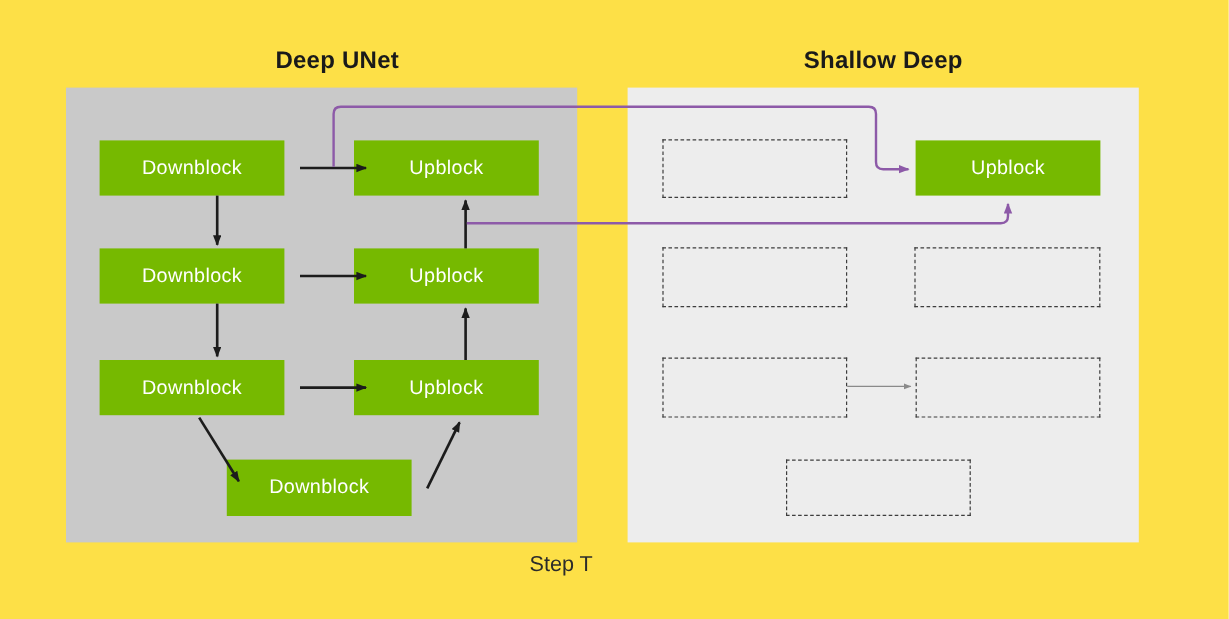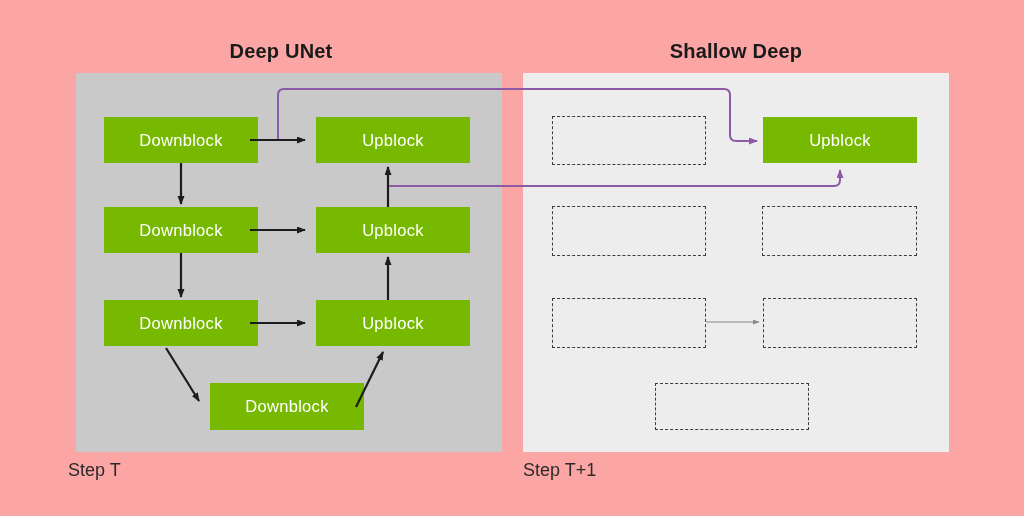--- a/index.html
+++ b/index.html
@@ -8,44 +8,44 @@
     --right-panel-bg:#ededed;
     --arrow-black:#1c1c1c;
     --connector-purple:#8d5aa8;
     --faded-arrow-gray:#8a8a8a;
   }
   html,body{margin:0;padding:0;background:#ffffff;}
   body{font-family:"Liberation Sans", sans-serif;}
   .canvas{
     position:relative;
     width:1024px;height:516px;
-    background:#fca5a5;
+    background:#fde047;
     overflow:hidden;
   }
   .panel{
     position:absolute;
     top:73px;
     width:426px;height:379px;
   }
-  .panel-left{left:76px;background:var(--left-panel-bg);}
+  .panel-left{left:55px;background:var(--left-panel-bg);}
   .panel-right{left:523px;background:var(--right-panel-bg);}
   .panel-title{
     position:absolute;
     top:38px;height:26px;width:426px;
     text-align:center;
     font-size:20px;font-weight:700;
     color:#1a1a1a;line-height:26px;
     letter-spacing:.2px;
   }
   .title-left{left:68px;}
   .title-right{left:523px;}
   .step-label{
     position:absolute;
     top:458px;height:24px;width:426px;
-    text-align:left;
+    text-align:right;
     font-size:18px;font-weight:400;
     color:#2b2b2b;line-height:24px;
   }
   .step-left{left:68px;}
   .step-right{left:523px;}
   .block{
     position:absolute;
     width:154px;height:46px;
     background:var(--block-green);
     color:#ffffff;
@@ -123,15 +123,14 @@
     <path class="arrow-black" d="M388,300 V257" marker-end="url(#ah-black)"></path>
     <path class="arrow-black" d="M388,207 V167" marker-end="url(#ah-black)"></path>
 
     <path class="arrow-gray" d="M706,322 H759" marker-end="url(#ah-gray)"></path>
 
     <path class="arrow-purple" d="M278,139 V95 Q278,89 284,89 H724 Q730,89 730,95 V135 Q730,141 736,141 H757" marker-end="url(#ah-purple)"></path>
     <path class="arrow-purple" d="M389,186 H834 Q840,186 840,180 V170" marker-end="url(#ah-purple)"></path>
   </svg>
 
   <div class="step-label step-left">Step T</div>
-  <div class="step-label step-right">Step T+1</div>
 
 </div>
 
 </body></html>

